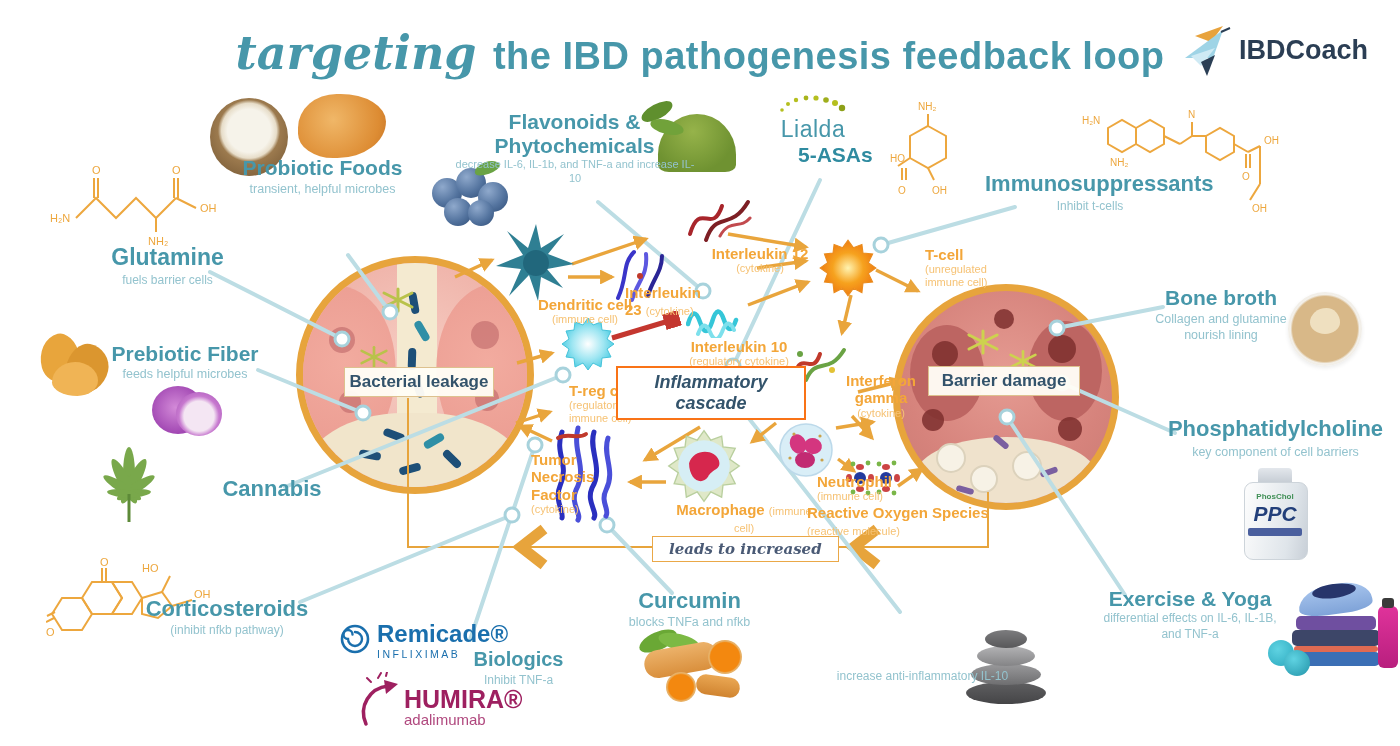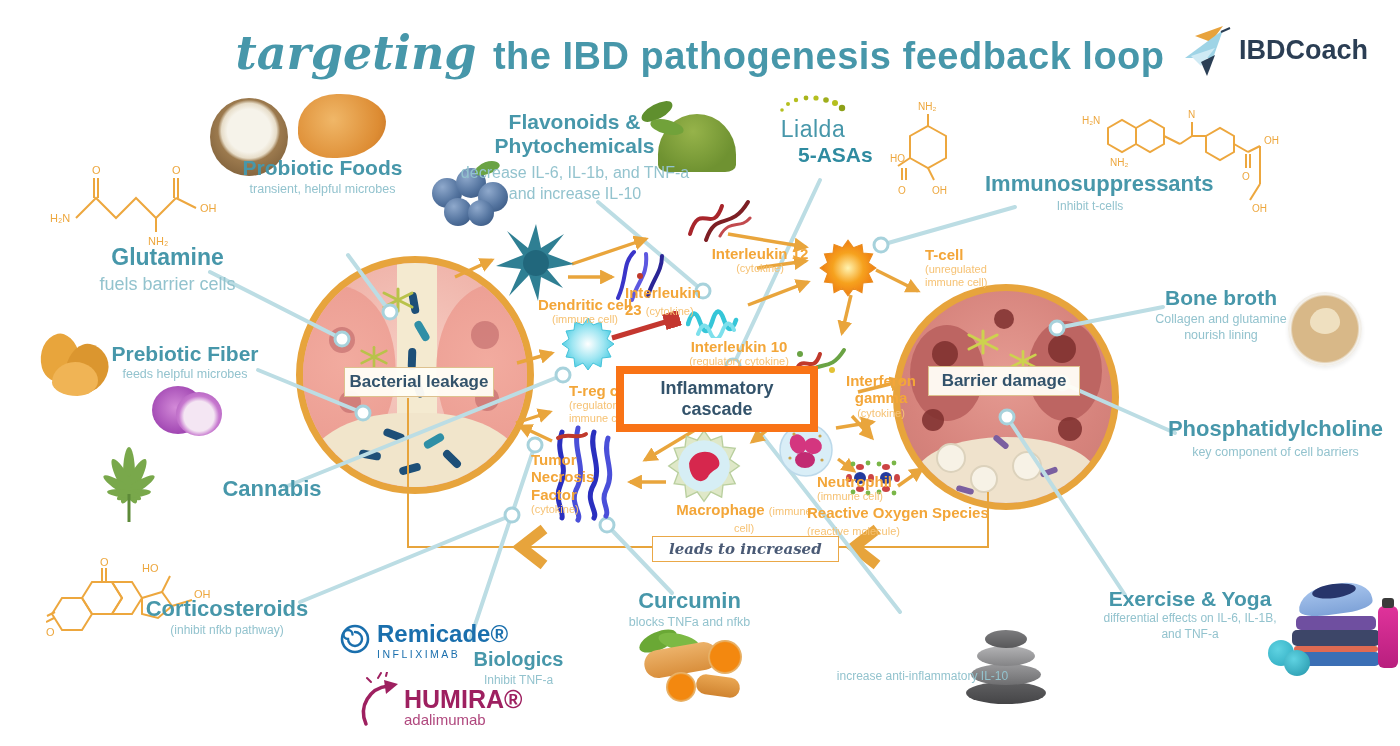--- a/index.html
+++ b/index.html
@@ -7,21 +7,21 @@
          font-family:"Liberation Sans",sans-serif;}
   .abs{position:absolute;}
   .hd{color:#4797aa;font-weight:700;text-align:center;line-height:1.12;}
   .sb{color:#93c3ce;text-align:center;line-height:1.3;font-weight:400;}
   .nl{color:#f3a639;font-weight:700;line-height:1.15;font-size:15px;padding-left:41px;}
   .ns{color:#f6c274;font-weight:400;font-size:11px;line-height:1.2;}
   .ctr{text-align:center;}
   .blk{display:block;}
   .box{background:rgba(255,253,246,.96);color:#33536b;font-weight:700;text-align:center;z-index:7;}
   .soft{border:1px solid #ddc18e;}
-  .hard{border:8px solid #f97316;}
+  .hard{border:2px solid #f97316;font-style:italic;}
   svg{display:block;}.lay3{z-index:3}.lay4{z-index:5}
   .circleBig{border-radius:50%;border:7px solid #e7a43c;overflow:hidden;z-index:1;}
   .rod{position:absolute;width:22px;height:8px;border-radius:4px;background:#1d4f78;}
   .rodT{background:#2f8fa6;}
   .rodP{background:#7b5fa0;width:18px;height:6px;}
   .spot{position:absolute;border-radius:50%;background:#b4595e;opacity:.5;}
   .dark{position:absolute;border-radius:50%;background:#7e2f2e;opacity:.85;}
   .berry{position:absolute;border-radius:50%;background:radial-gradient(circle at 35% 30%,#8fa9cc,#54749f 55%,#2f4d77);}
   .stone{position:absolute;border-radius:50%;}
 </style>
@@ -354,21 +354,21 @@
     </g>
     <g fill="#eda73e" font-size="11" font-family="Liberation Sans,sans-serif">
       <text x="2" y="60">H₂N</text>
       <text x="44" y="12">O</text>
       <text x="124" y="12">O</text>
       <text x="152" y="50">OH</text>
       <text x="100" y="83">NH₂</text>
     </g>
   </svg>
   <div class="abs hd lay4" style="left:80px;top:245px;width:175px;font-size:23px;">Glutamine</div>
-  <div class="abs sb lay4" style="left:80px;top:273px;width:175px;font-size:18px;">fuels barrier cells</div>
+  <div class="abs sb lay4" style="left:80px;top:273px;width:175px;font-size:12px;">fuels barrier cells</div>
 
   <div class="abs" style="left:210px;top:98px;width:78px;height:78px;border-radius:50%;background:radial-gradient(circle at 50% 42%,#f6f3ea 0 36%,#e7ddc9 46%,#9c7a4e 52%,#6f5230 100%);"></div>
   <div class="abs" style="left:298px;top:94px;width:88px;height:64px;background:radial-gradient(circle at 40% 40%,#f0b768,#dd8c33 70%,#c06f24);border-radius:46% 54% 58% 42%/55% 45% 60% 40%;"></div>
   <div class="abs hd lay4" style="left:230px;top:156px;width:185px;font-size:21px;">Probiotic Foods</div>
   <div class="abs sb lay4" style="left:230px;top:181px;width:185px;font-size:12.5px;">transient, helpful microbes</div>
 
   <div class="abs" style="left:40px;top:334px;width:40px;height:48px;background:#e8a53c;border-radius:60% 40% 55% 45%/60% 55% 45% 40%;transform:rotate(-15deg);"></div>
   <div class="abs" style="left:66px;top:344px;width:42px;height:50px;background:#db962f;border-radius:45% 55% 60% 40%/55% 45% 55% 45%;transform:rotate(12deg);"></div>
   <div class="abs" style="left:52px;top:362px;width:46px;height:34px;background:#f0b455;border-radius:50% 50% 45% 55%/60% 55% 45% 40%;"></div>
   <div class="abs hd lay4" style="left:90px;top:342px;width:190px;font-size:21px;">Prebiotic Fiber</div>
@@ -415,21 +415,21 @@
 
   <div class="abs" style="left:430px;top:164px;width:82px;height:62px;">
     <div class="berry" style="left:2px;top:14px;width:30px;height:30px;"></div>
     <div class="berry" style="left:26px;top:4px;width:30px;height:30px;"></div>
     <div class="berry" style="left:48px;top:18px;width:30px;height:30px;"></div>
     <div class="berry" style="left:14px;top:34px;width:28px;height:28px;"></div>
     <div class="berry" style="left:38px;top:36px;width:26px;height:26px;"></div>
     <div class="abs" style="left:44px;top:-2px;width:26px;height:12px;background:#6aa344;border-radius:50% 50% 50% 50%/60% 60% 40% 40%;transform:rotate(-20deg);"></div>
   </div>
   <div class="abs hd lay4" style="left:472px;top:110px;width:205px;font-size:21px;">Flavonoids &amp; Phytochemicals</div>
-  <div class="abs sb lay4" style="left:455px;top:163px;width:240px;font-size:16px;">decrease IL-6, IL-1b, and TNF-a and increase IL-10</div>
+  <div class="abs sb lay4" style="left:455px;top:157px;width:240px;font-size:11px;">decrease IL-6, IL-1b, and TNF-a and increase IL-10</div>
   <div class="abs" style="left:640px;top:96px;width:96px;height:76px;">
     <div class="abs" style="left:18px;top:18px;width:78px;height:58px;background:radial-gradient(circle at 45% 30%,#96b34a,#6f9231 70%);border-radius:50% 50% 14% 14%/70% 70% 12% 12%;"></div>
     <div class="abs" style="left:0px;top:8px;width:34px;height:15px;background:#5f8f2e;border-radius:50%;transform:rotate(-28deg);"></div>
     <div class="abs" style="left:10px;top:24px;width:34px;height:14px;background:#71a23a;border-radius:50%;transform:rotate(14deg);"></div>
   </div>
 
   <div class="abs ctr" style="left:768px;top:94px;width:90px;z-index:5">
     <svg width="78" height="22" viewBox="0 0 78 22" style="margin:0 auto;">
       <circle cx="8" cy="16" r="1.8" fill="#b5bf1f"></circle>
         <circle cx="14" cy="10" r="2" fill="#b5bf1f"></circle>
@@ -489,20 +489,27 @@
   </svg>
 
   <div class="abs hd lay4" style="left:1146px;top:286px;width:150px;font-size:21px;">Bone broth</div>
   <div class="abs sb lay4" style="left:1146px;top:311px;width:150px;font-size:12.5px;">Collagen and glutamine nourish lining</div>
   <div class="abs" style="left:1288px;top:292px;width:74px;height:74px;border-radius:50%;background:radial-gradient(circle at 50% 50%,#d8b888 0 62%,#f3f0ea 66%,#e4e0d7 100%);box-shadow:0 2px 4px rgba(0,0,0,.08);">
     <div class="abs" style="left:22px;top:16px;width:30px;height:26px;background:#efe0c0;border-radius:55% 45% 50% 50%/55% 55% 45% 45%;"></div>
   </div>
 
   <div class="abs hd lay4" style="left:1158px;top:417px;width:235px;font-size:22px;">Phosphatidylcholine</div>
   <div class="abs sb lay4" style="left:1158px;top:444px;width:235px;font-size:12.5px;">key component of cell barriers</div>
+  <div class="abs" style="left:1244px;top:468px;width:62px;height:90px;">
+    <div class="abs" style="left:14px;top:0;width:34px;height:16px;background:linear-gradient(#e3e7ec,#c3cad2);border-radius:4px 4px 0 0;"></div>
+    <div class="abs" style="left:0;top:14px;width:62px;height:76px;background:linear-gradient(100deg,#fdfdfd,#dfe5ea 70%,#c8cfd7);border:1px solid #cdd4da;border-radius:9px;"></div>
+    <div class="abs ctr" style="left:4px;top:24px;width:54px;font-size:8px;color:#3f8f55;font-weight:700;">PhosChol</div>
+    <div class="abs ctr" style="left:4px;top:34px;width:54px;font-size:21px;font-style:italic;font-weight:700;color:#223f7a;">PPC</div>
+    <div class="abs" style="left:4px;top:60px;width:54px;height:8px;background:#4a5f9e;border-radius:2px;"></div>
+  </div>
 
   <div class="abs hd lay4" style="left:1100px;top:587px;width:180px;font-size:21px;">Exercise &amp; Yoga</div>
   <div class="abs sb lay4" style="left:1100px;top:611px;width:180px;font-size:12px;">differential effects on IL-6, IL-1B, and TNF-a</div>
   <div class="abs" style="left:1268px;top:582px;width:130px;height:102px;">
     <div class="abs" style="left:30px;top:2px;width:74px;height:30px;background:linear-gradient(#a9c6ee,#7fa3d8);border-radius:55% 45% 40% 40%/80% 70% 30% 30%;transform:rotate(-8deg);"></div>
     <div class="abs" style="left:44px;top:2px;width:44px;height:14px;background:#27356b;border-radius:50%;transform:rotate(-8deg);"></div>
     <div class="abs" style="left:28px;top:34px;width:80px;height:14px;background:#6f4fa0;border-radius:5px;"></div>
     <div class="abs" style="left:24px;top:48px;width:88px;height:16px;background:#3d4668;border-radius:5px;"></div>
     <div class="abs" style="left:26px;top:64px;width:84px;height:6px;background:#e06a52;border-radius:3px;"></div>
     <div class="abs" style="left:24px;top:70px;width:88px;height:14px;background:#3b6fb5;border-radius:5px;"></div>

